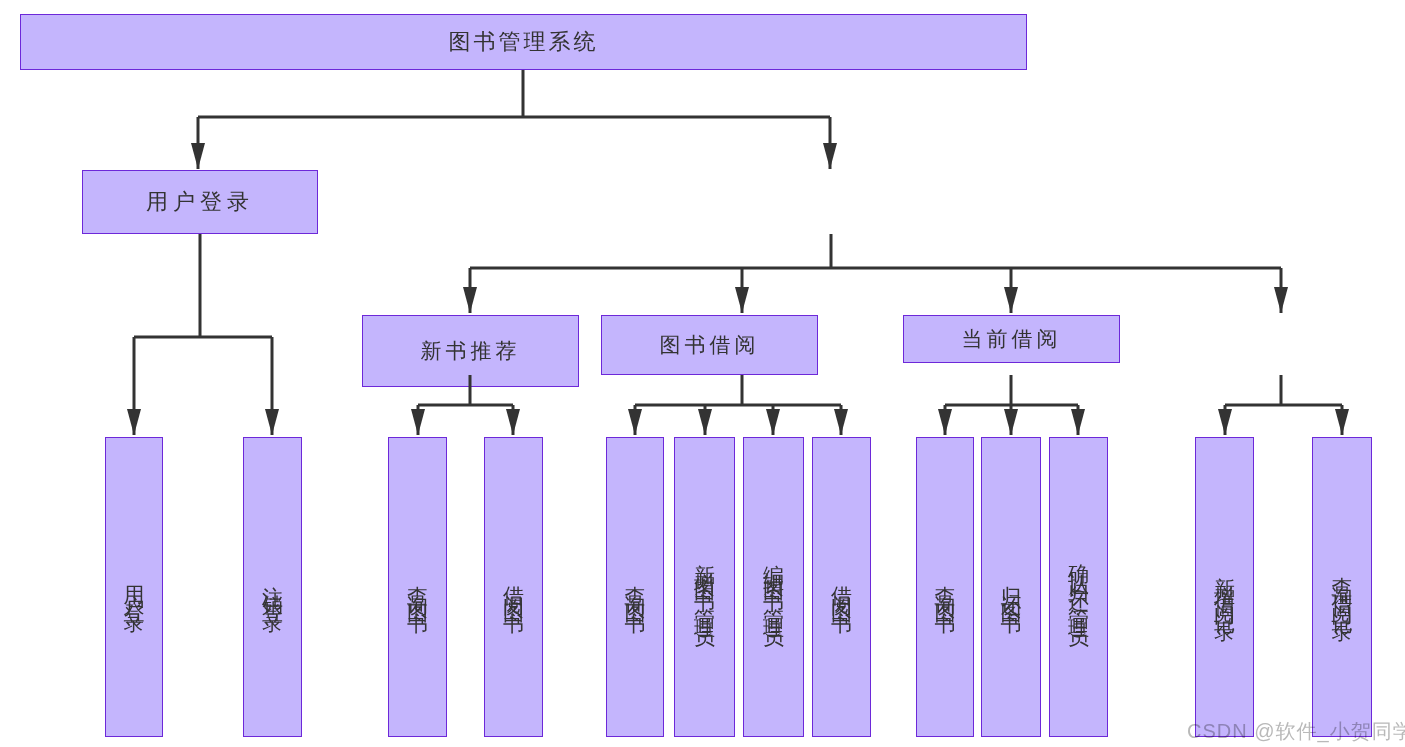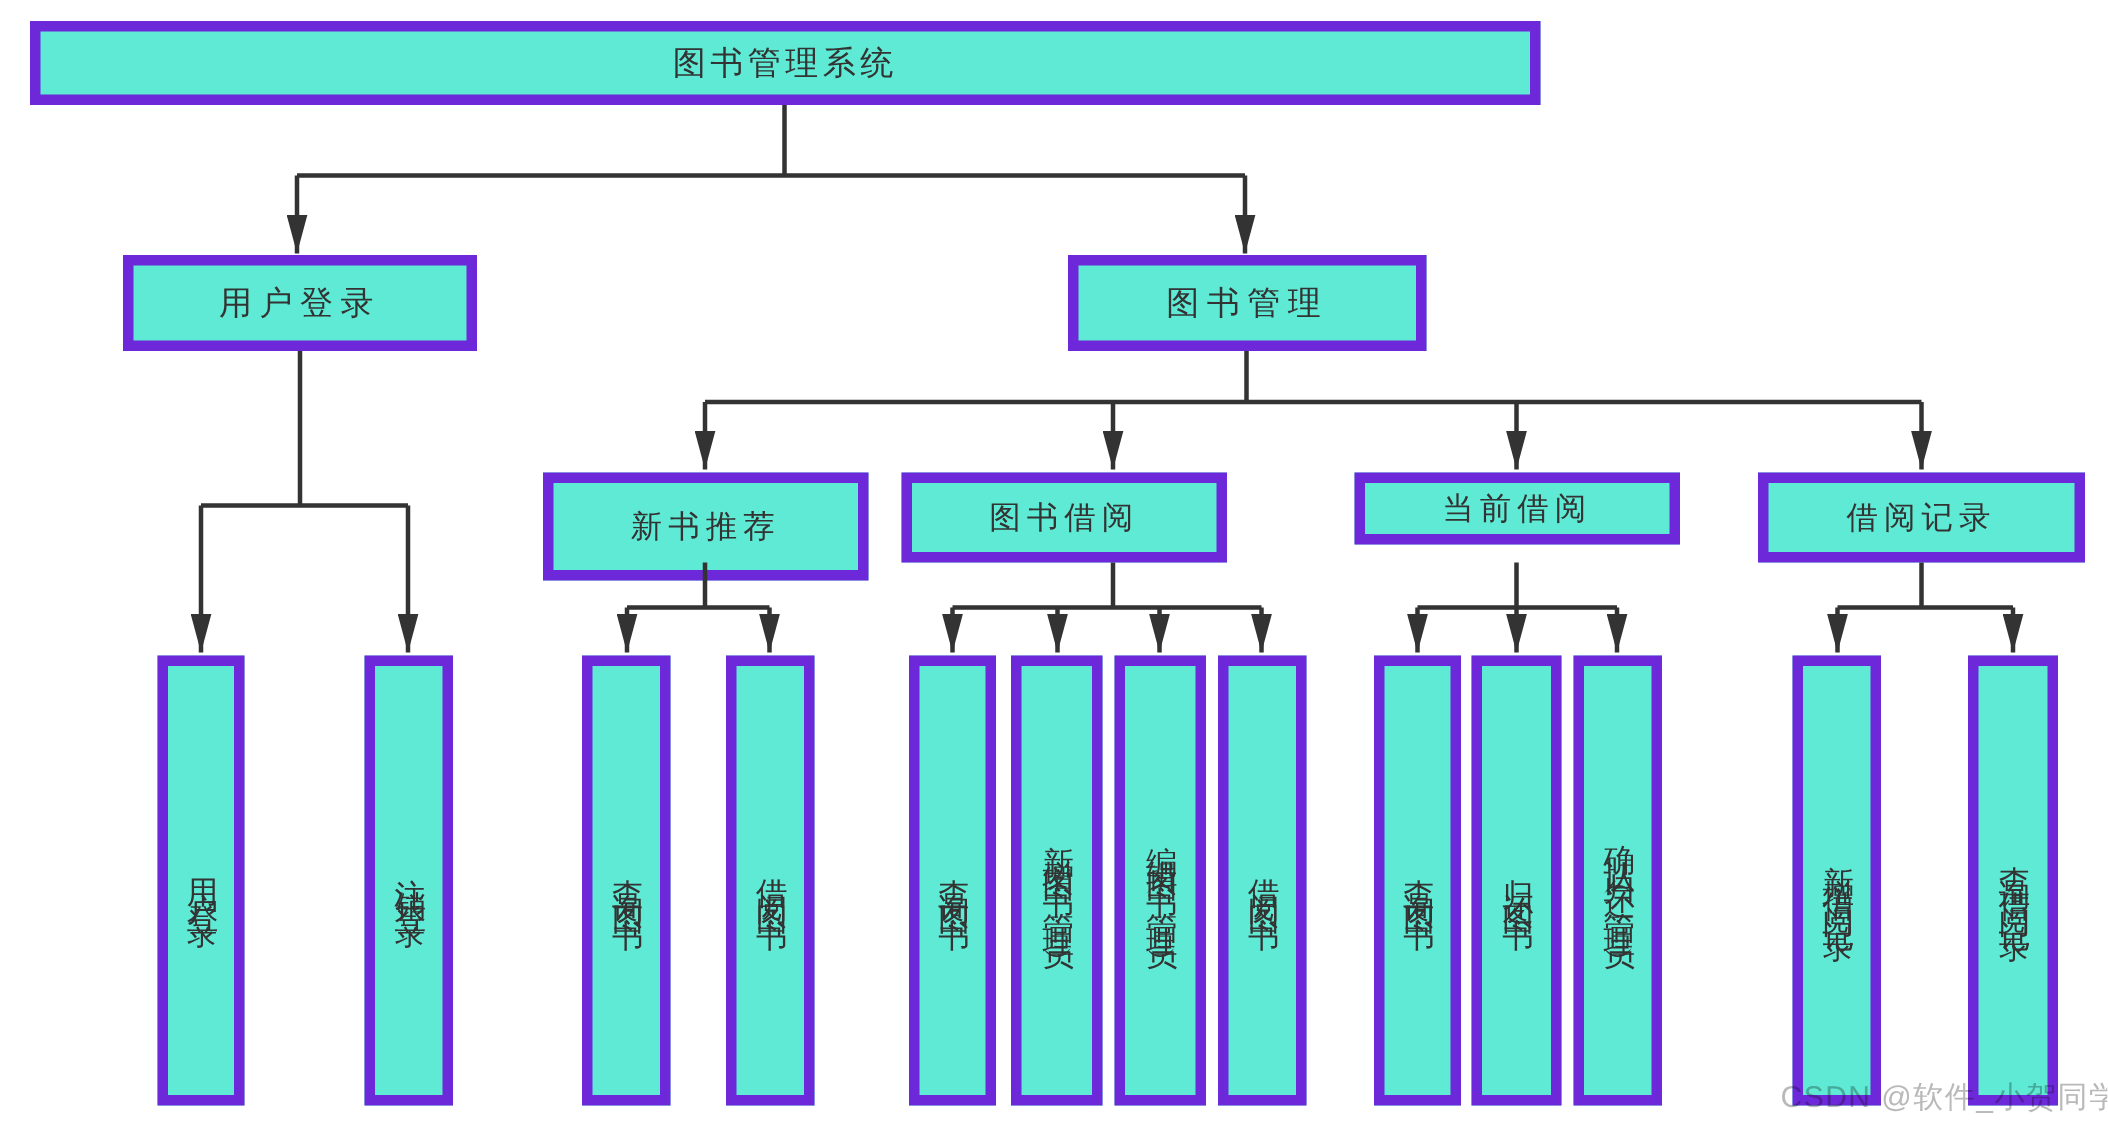--- a/index.html
+++ b/index.html
@@ -1,21 +1,21 @@
 <!DOCTYPE html>
 <html><head>
 <meta charset="utf-8">
 <style>
   html,body{margin:0;padding:0;background:#ffffff;}
   .stage{
     position:relative;width:1405px;height:747px;background:#ffffff;overflow:hidden;
     font-family:"Liberation Sans","DejaVu Sans",sans-serif;color:#333333;
   }
   .box{
-    position:absolute;box-sizing:border-box;border:7px solid #6d28d9;background:#5eead4;z-index:2;
+    position:absolute;box-sizing:border-box;border:1px solid #6d28d9;background:#c4b5fd;z-index:2;
   }
   .h{
     display:flex;align-items:center;justify-content:center;
     font-size:21px;letter-spacing:4px;white-space:nowrap;
   }
   .h.root{font-size:22px;letter-spacing:3px;}
   .h.lvl1{font-size:22px;letter-spacing:5px;}
   .v{
     display:flex;align-items:center;justify-content:center;
     writing-mode:vertical-rl;text-orientation:mixed;
@@ -70,26 +70,24 @@
 
       <path d="M1281,375 V405 M1225,405 H1342"></path>
       <path d="M1225,405 V435" marker-end="url(#arw)"></path>
       <path d="M1342,405 V435" marker-end="url(#arw)"></path>
     </g>
   </svg>
 
   <div class="box h root" style="left:20px;top:14px;width:1007px;height:56px;">图书管理系统</div>
 
   <div class="box h lvl1" style="left:82px;top:170px;width:236px;height:64px;">用户登录</div>
-  <div class="box h lvl1" style="left:712px;top:170px;width:239px;height:64px;">图书管理</div>
 
   <div class="box h" style="left:362px;top:315px;width:217px;height:72px;">新书推荐</div>
   <div class="box h" style="left:601px;top:315px;width:217px;height:60px;">图书借阅</div>
   <div class="box h" style="left:903px;top:315px;width:217px;height:48px;">当前借阅</div>
-  <div class="box h" style="left:1172px;top:315px;width:218px;height:60px;">借阅记录</div>
 
   <div class="box v" style="left:105px;top:437px;width:58px;height:300px;">用户登录</div>
   <div class="box v" style="left:243px;top:437px;width:59px;height:300px;">注销登录</div>
 
   <div class="box v" style="left:388px;top:437px;width:59px;height:300px;">查询图书</div>
   <div class="box v" style="left:484px;top:437px;width:59px;height:300px;">借阅图书</div>
 
   <div class="box v" style="left:606px;top:437px;width:58px;height:300px;">查询图书</div>
   <div class="box v" style="left:674px;top:437px;width:61px;height:300px;">新增图书（管理员）</div>
   <div class="box v" style="left:743px;top:437px;width:61px;height:300px;">编辑图书（管理员）</div>

